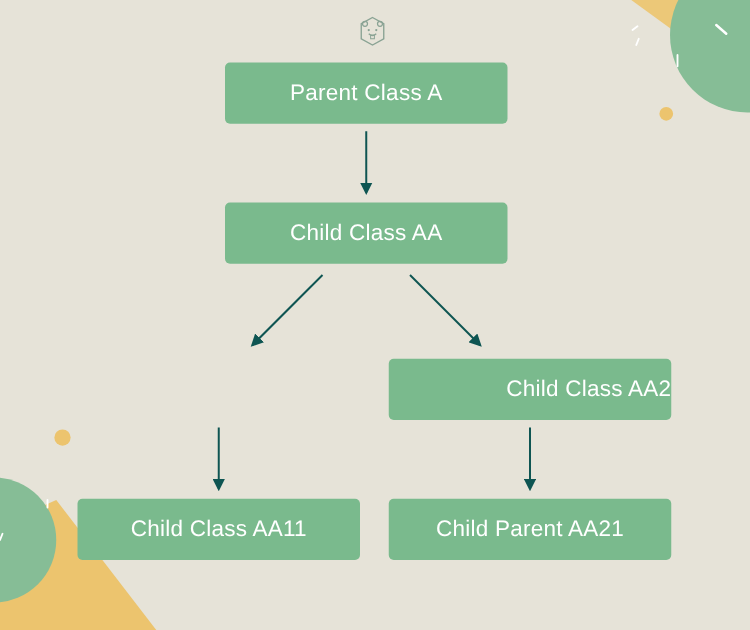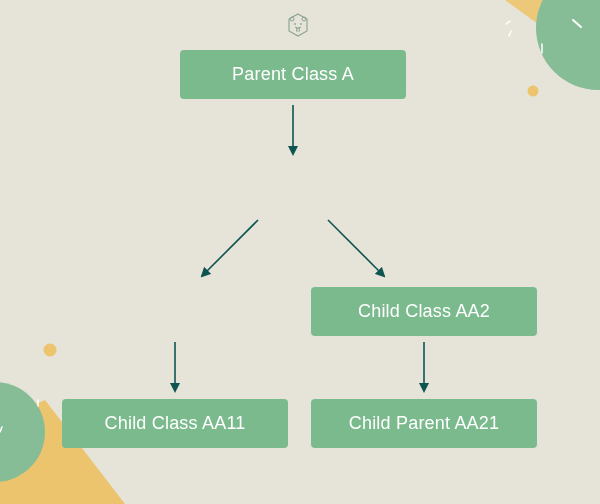--- a/index.html
+++ b/index.html
@@ -71,21 +71,24 @@
     <line x1="293" y1="105" x2="293" y2="154" stroke="#0e5552" stroke-width="1.6" marker-end="url(#ah)"></line>
     <line x1="258" y1="220" x2="202" y2="276" stroke="#0e5552" stroke-width="1.6" marker-end="url(#ah)"></line>
     <line x1="328" y1="220" x2="384" y2="276" stroke="#0e5552" stroke-width="1.6" marker-end="url(#ah)"></line>
     <line x1="175" y1="342" x2="175" y2="391" stroke="#0e5552" stroke-width="1.6" marker-end="url(#ah)"></line>
     <line x1="424" y1="342" x2="424" y2="391" stroke="#0e5552" stroke-width="1.6" marker-end="url(#ah)"></line>
   </svg>
 
   <div class="node" style="left:180px; top:50px;">
     <span>Parent Class A</span>
   </div>
-  <div class="node" style="left:311px; top:287px;">
+  <div class="node" style="left:180px; top:162px;">
+    <span>Child Class AA</span>
+  </div>
+  <div class="node" style="left:311px; top:287px;justify-content:flex-end;">
     <span>Child Class AA2</span>
   </div>
   <div class="node" style="left:62px; top:399px;">
     <span>Child Class AA11</span>
   </div>
   <div class="node" style="left:311px; top:399px;">
     <span>Child Parent AA21</span>
   </div>
 </div>
 

